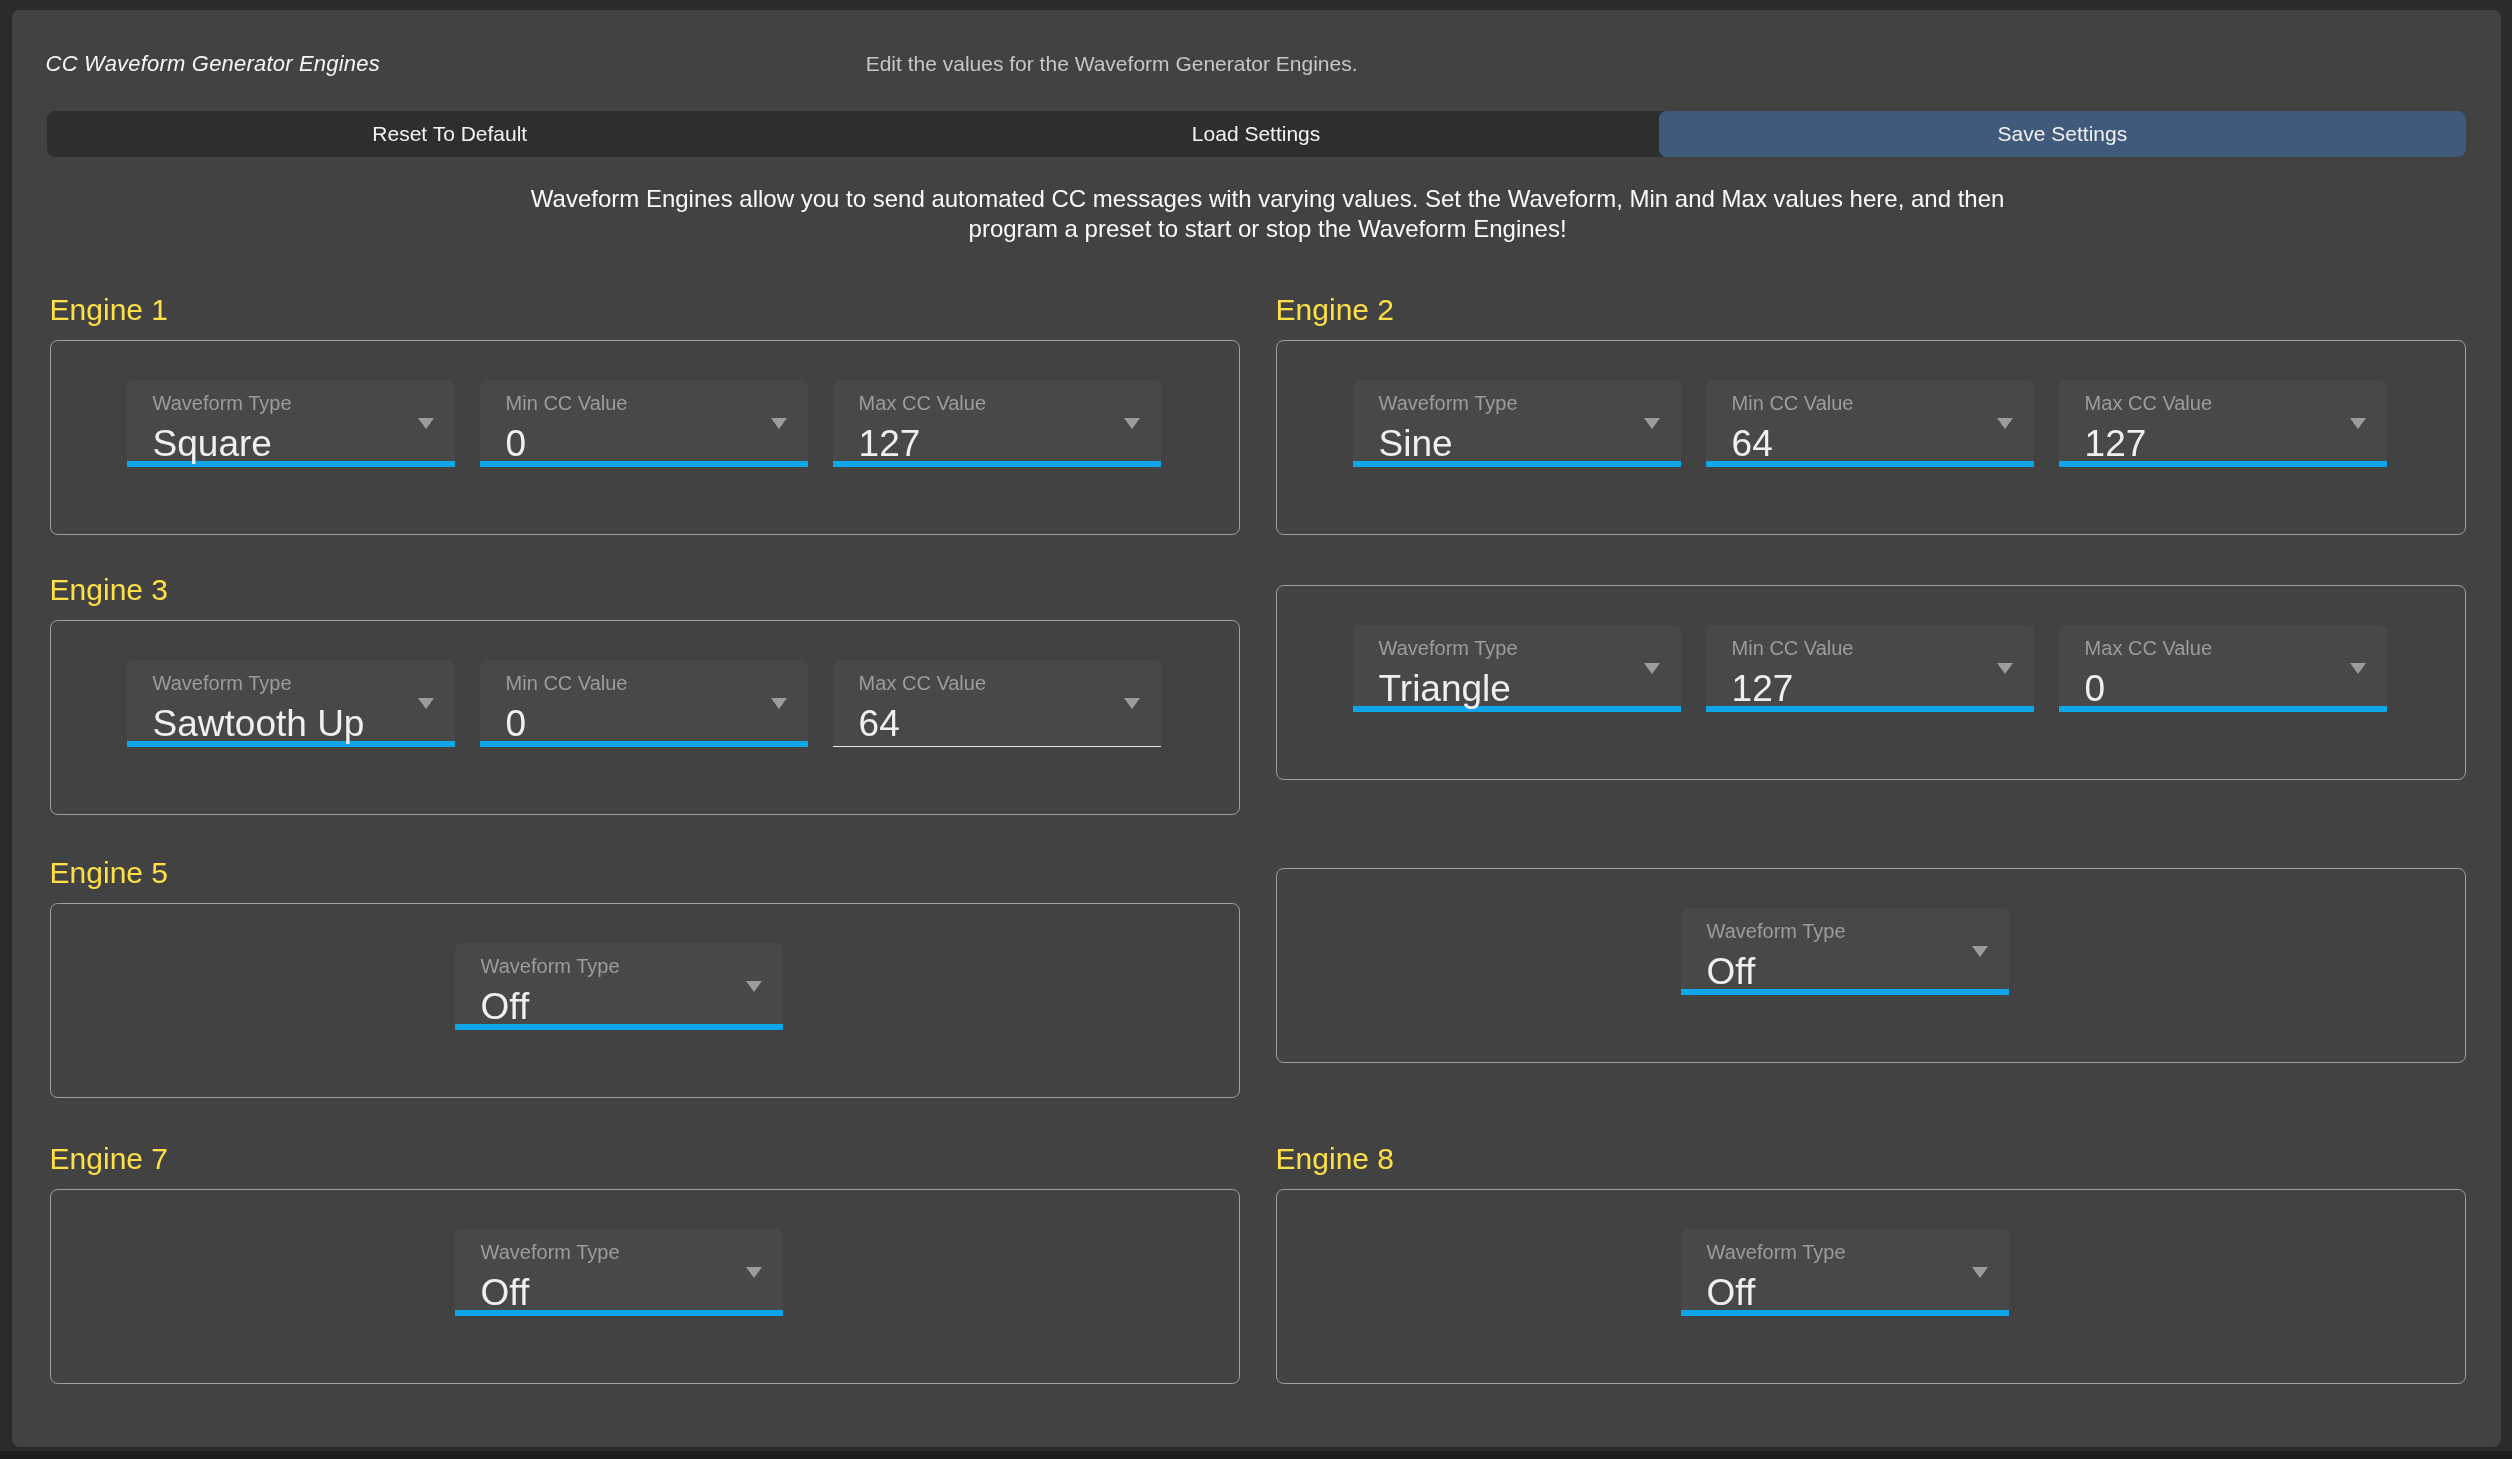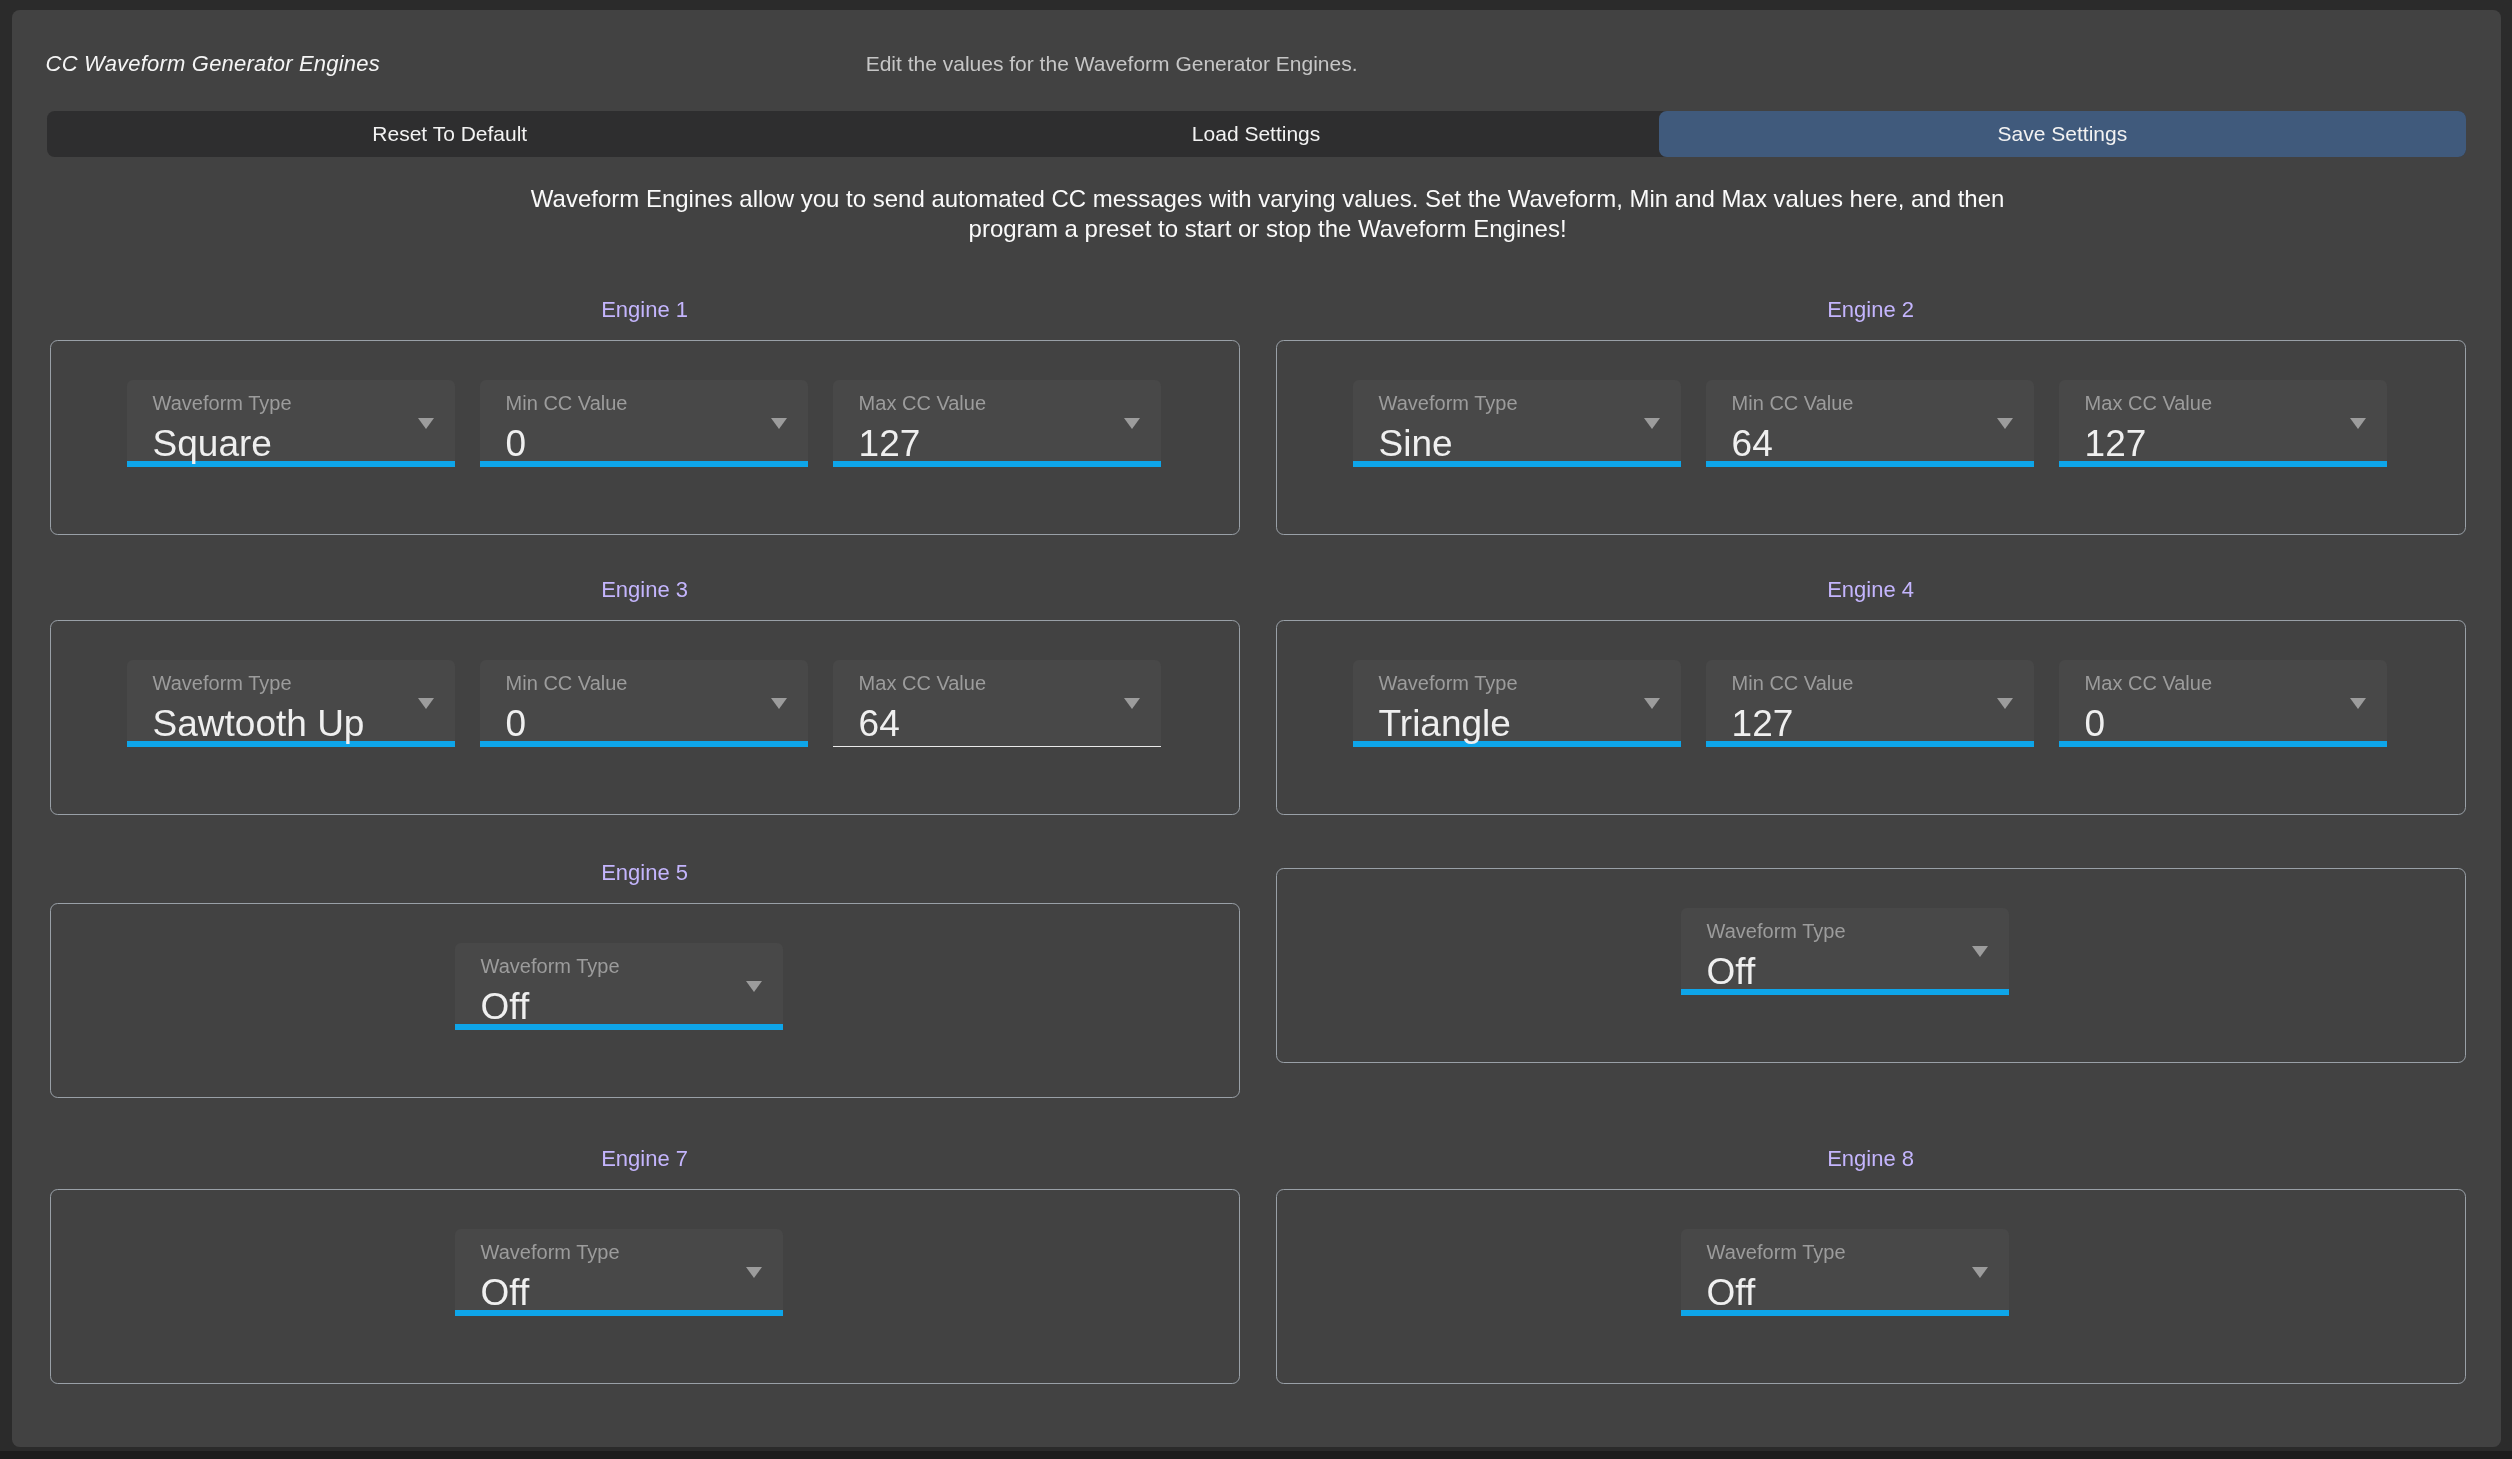--- a/index.html
+++ b/index.html
@@ -62,22 +62,21 @@
   
   .engine { position: absolute; width: 1190px; }
   .engine.c1 { left: 38px; }
   .engine.c2 { left: 1264px; }
   .engine.r1 { top: 282px; }
   .engine.r2 { top: 562px; }
   .engine.r3 { top: 845px; }
   .engine.r4 { top: 1131px; }
   .engine-title {
     height: 35px; line-height: 35px;
-    text-align: center;
-    font-size: 22px; font-weight: 500; color: #c4b5fd;
+    font-size: 30px; font-weight: 500; color: #fde047;
   }
   .panel {
     position: relative;
     margin-top: 13.5px;
     height: 195px;
     border: 1px solid #99a0a7;
     border-radius: 7.7px;
     background: transparent;
   }
   
@@ -188,21 +187,20 @@
       </div>
       <div class="dd f2 focused">
         <span class="dd-label">Max CC Value</span>
         <span class="dd-value">64</span>
         <span class="dd-arrow"></span>
       </div>
     </div>
   </div>
 
   <div class="engine r2 c2">
-    <div class="engine-title">Engine 4</div>
     <div class="panel">
       <div class="dd f0">
         <span class="dd-label">Waveform Type</span>
         <span class="dd-value">Triangle</span>
         <span class="dd-arrow"></span>
       </div>
       <div class="dd f1">
         <span class="dd-label">Min CC Value</span>
         <span class="dd-value">127</span>
         <span class="dd-arrow"></span>

